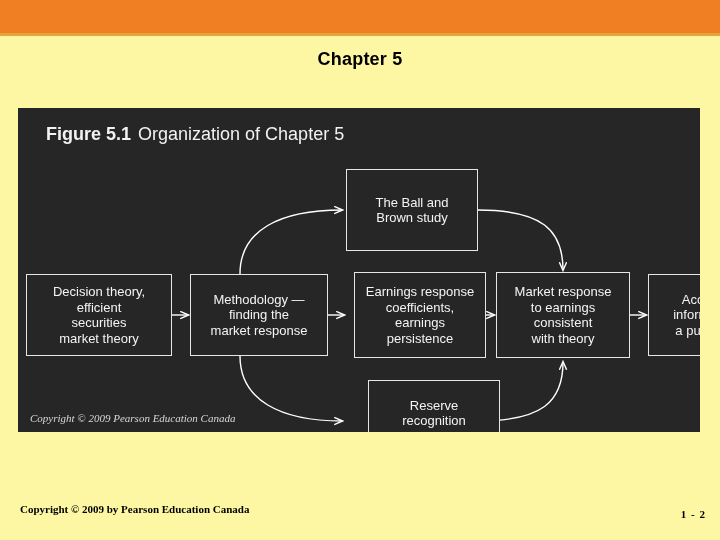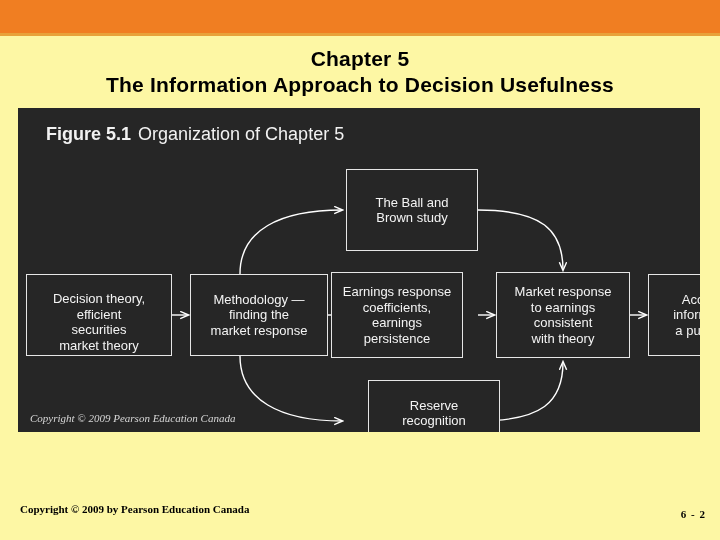--- a/index.html
+++ b/index.html
@@ -16,21 +16,21 @@
   }
   #top-band-shadow{
     position:absolute;left:0;top:33px;width:720px;height:3px;
     background:#E8A23A;
   }
   
   #slide-title{
     position:absolute;left:0;top:46px;width:720px;
     text-align:center;
     color:#000;
-    font-size:21px;
+    font-size:18px;
     font-weight:bold;
     line-height:26px;
     letter-spacing:.2px;
   }
   #slide-title .ln{display:block;white-space:nowrap;}
   
   #figure-panel{
     position:absolute;left:18px;top:108px;width:682px;height:324px;
     background:#262626;
     overflow:hidden;
@@ -63,23 +63,23 @@
     display:flex;align-items:center;justify-content:center;
     text-align:center;
     font-size:13px;
     line-height:15.5px;
     box-sizing:border-box;
     padding:2px 4px;
     font-family:"Liberation Sans", sans-serif;
   }
   .node span{display:block;white-space:pre-line;}
   
-  #node-decision   {left:8px;  top:122px; width:146px; height:82px;align-items:flex-end;}
+  #node-decision   {left:8px;  top:122px; width:146px; height:82px;}
   #node-methodology{left:172px;top:122px; width:138px; height:82px;}
-  #node-erc        {left:313px;top:120px; width:132px; height:86px;}
+  #node-erc        {left:336px;top:120px; width:132px; height:86px;}
   #node-market     {left:478px;top:120px; width:134px; height:86px;}
   #node-public     {left:630px;top:122px; width:132px; height:82px;}
   #node-ball       {left:328px;top:17px;  width:132px; height:82px;}
   #node-reserve    {left:328px;top:228px; width:132px; height:82px;margin-left:22px;}
   
   #footer-copyright{
     position:absolute;left:20px;top:503px;
     font-family:"Liberation Serif", serif;
     font-weight:bold;
     font-size:11px;
@@ -96,21 +96,20 @@
   }
 </style>
 </head>
 <body>
 
 <div id="top-band"></div>
 <div id="top-band-shadow"></div>
 
 <div id="slide-title">
   <span class="ln">Chapter 5</span>
-  <span class="ln">The Information Approach to Decision Usefulness</span>
 </div>
 
 <div id="figure-panel">
 
   <div id="figure-caption">
     <span class="fignum">Figure 5.1</span><span class="figtxt">Organization of Chapter 5</span>
   </div>
 
   <div id="diagram">
 
@@ -177,13 +176,13 @@
 information as
 a public good</span>
     </div>
 
   </div>
 
   <div id="figure-copyright">Copyright © 2009 Pearson Education Canada</div>
 </div>
 
 <div id="footer-copyright">Copyright © 2009 by Pearson Education Canada</div>
-<div id="page-number">6 - 2</div>
+<div id="page-number">1 - 2</div>
 
 </body></html>

